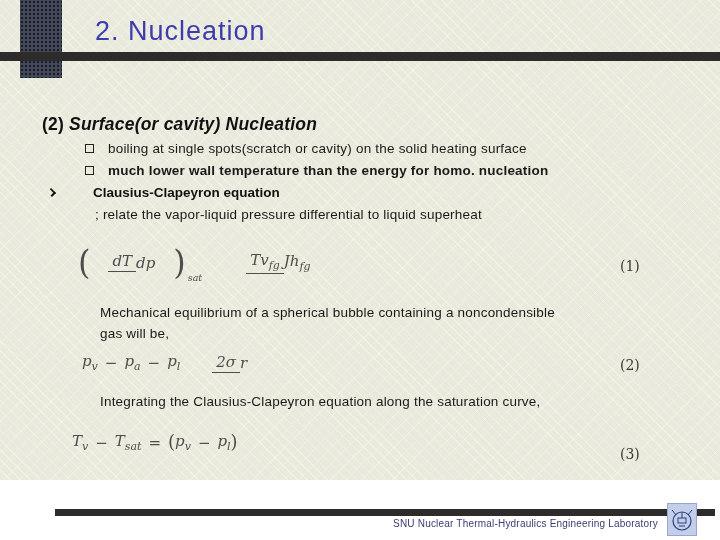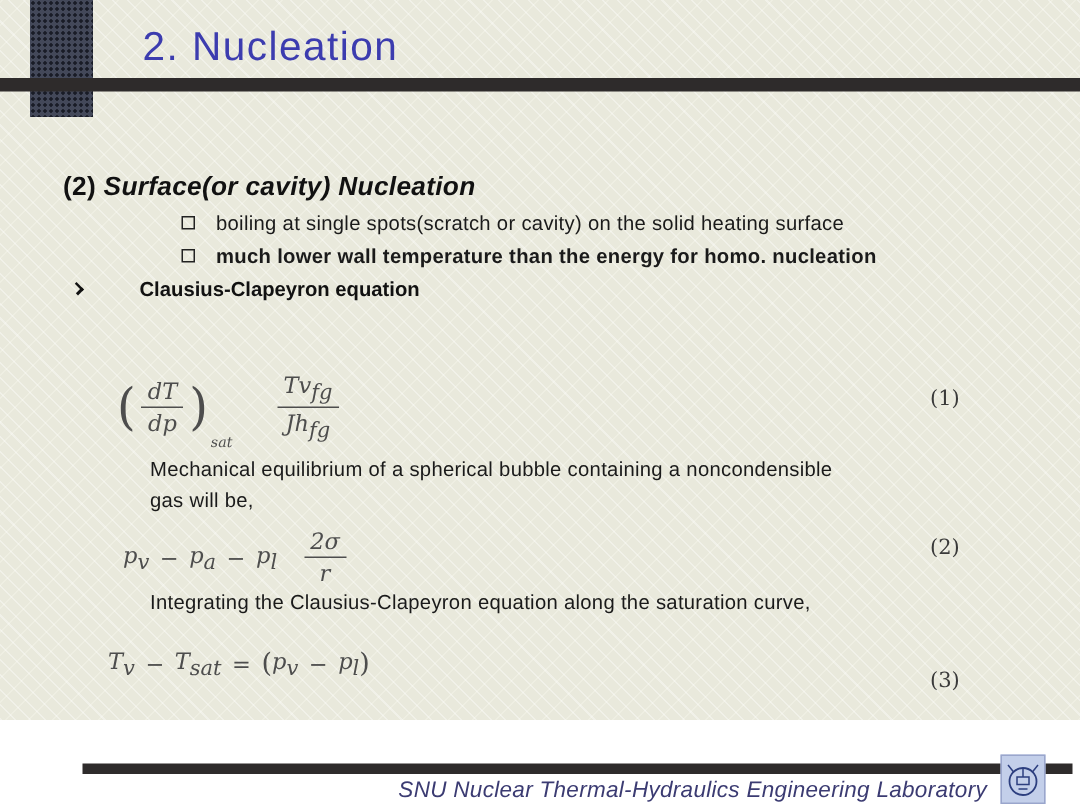--- a/index.html
+++ b/index.html
@@ -24,56 +24,56 @@
   }
   .slide-title {
     position:absolute; left:95px; top:16px;
     font-size:27px; letter-spacing:1px; color:#3c3caf;
   }
 
   
   .heading { position:absolute; left:42px; top:114px; font-size:17.5px; font-weight:bold; color:#111; letter-spacing:.2px; }
   .heading .it { font-style:italic;text-align:center; }
 
-  .bullet-row { position:absolute; left:85px; display:flex; align-items:center; font-size:13.5px; color:#1a1a1a; letter-spacing:.2px;margin-left:36px; }
+  .bullet-row { position:absolute; left:85px; display:flex; align-items:center; font-size:13.5px; color:#1a1a1a; letter-spacing:.2px; }
   .sq {
     display:inline-block; width:9px; height:9px;
     border:1.6px solid #222; margin-right:14px; flex:0 0 auto;
   }
   .arrow-row { position:absolute; left:48px; display:flex; align-items:center; font-size:13.5px; font-weight:bold; color:#111;text-align:right; }
   .chev {
     display:inline-block; width:7px; height:7px; margin-right:38px; flex:0 0 auto;
     border-top:2.4px solid #111; border-right:2.4px solid #111;
     transform:rotate(45deg) scaleY(.8);
   }
   .sub-line { position:absolute; left:95px; font-size:13.5px; color:#1a1a1a; letter-spacing:.2px; }
   .para { position:absolute; left:100px; font-size:13.5px; color:#1a1a1a; line-height:21px; letter-spacing:.2px; }
 
   
   .eq {
     position:absolute; display:flex; align-items:center;
     font-family:"DejaVu Serif", serif; font-style:italic;
     font-size:15px; color:#4d4d4d;
   }
-  .frac { display:inline-flex; flex-direction:column; align-items:center; margin:0 4px; }
+  .frac { display:inline-flex; flex-direction:row; align-items:center; margin:0 18px; }
   .fnum { border-bottom:1px solid #4d4d4d; padding:0 4px 1px; }
   .fden { padding-top:1px; }
   .paren { font-size:32px; font-weight:400; line-height:0.9; transform:scaleY(1.05); font-style:normal; color:#4d4d4d; }
   .paren.sm { font-size:18px; transform:none; }
-  sub { font-size:14px; }
+  sub { font-size:11px; }
   .subside { font-size:9.5px; align-self:flex-end; margin:0 0 -6px 2px; }
   .op { margin:0 7px; font-style:normal; }
   .gap1 { width:26px; } .gap2 { width:14px; }
   .eq-label { position:absolute; left:620px; font-family:"DejaVu Serif", serif; font-size:14px; color:#3a3a3a; }
 
   
   .bottom-bar { position:absolute; left:55px; top:509px; width:660px; height:7px; background:#2e2b2b; }
   .footer-text {
     position:absolute; right:62px; top:518px;
-    font-size:15px; font-style:italic; color:#3b3b72; letter-spacing:.2px;
+    font-size:10px; color:#3b3b72; letter-spacing:.2px;
   }
   .logo {
     position:absolute; left:667px; top:503px; width:30px; height:33px;
     background:#c3cfea; border:1px solid #9aa6cc;
     display:flex; align-items:center; justify-content:center;
   }
 </style>
 </head>
 <body>
 
@@ -94,20 +94,21 @@
   </div>
   <div class="bullet-row" style="top:163px;font-weight:bold;">
     <span class="sq"></span>
     <span>much lower wall temperature than the energy for homo. nucleation</span>
   </div>
 
   <div class="arrow-row" style="top:185px;">
     <span class="chev"></span>
     <span>Clausius-Clapeyron equation</span>
   </div>
+  <div class="sub-line" style="top:207px;">; relate the vapor-liquid pressure differential to liquid superheat</div>
 
   <div class="eq" style="left:78px; top:248px;">
     <span class="paren">(</span>
     <span class="frac">
       <span class="fnum">dT</span>
       <span class="fden">dp</span>
     </span>
     <span class="paren">)</span>
     <span class="subside">sat</span>
     <span class="gap1"></span>

